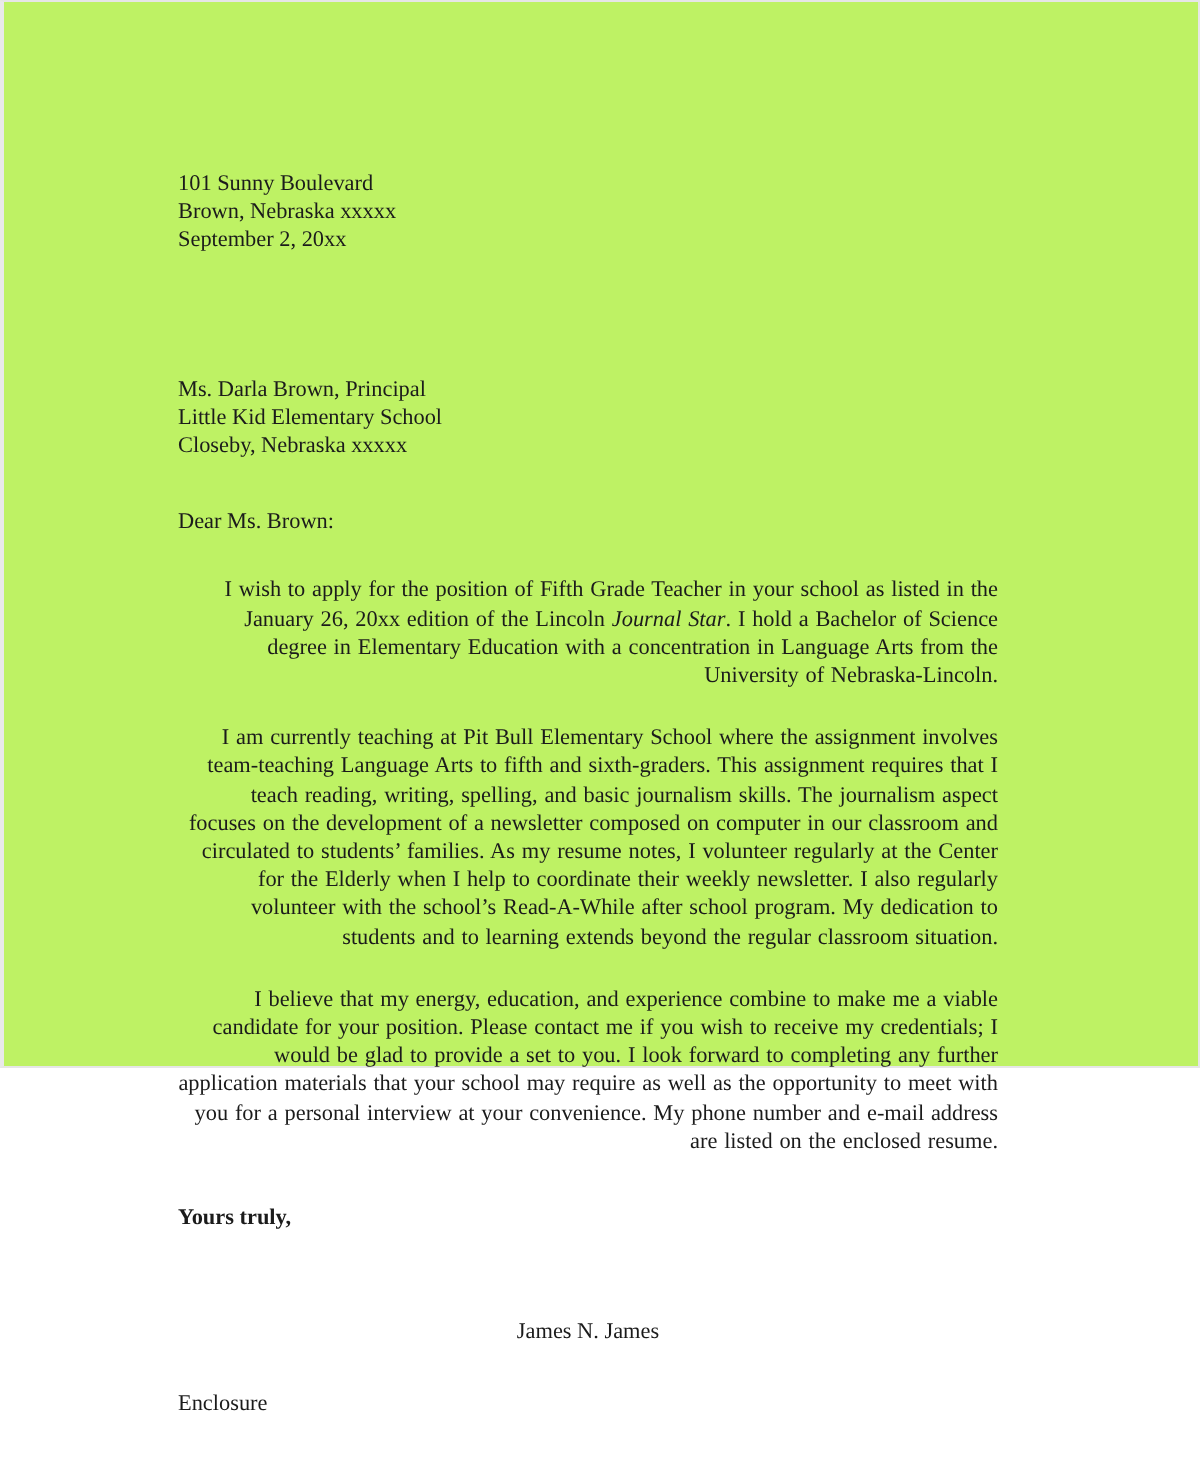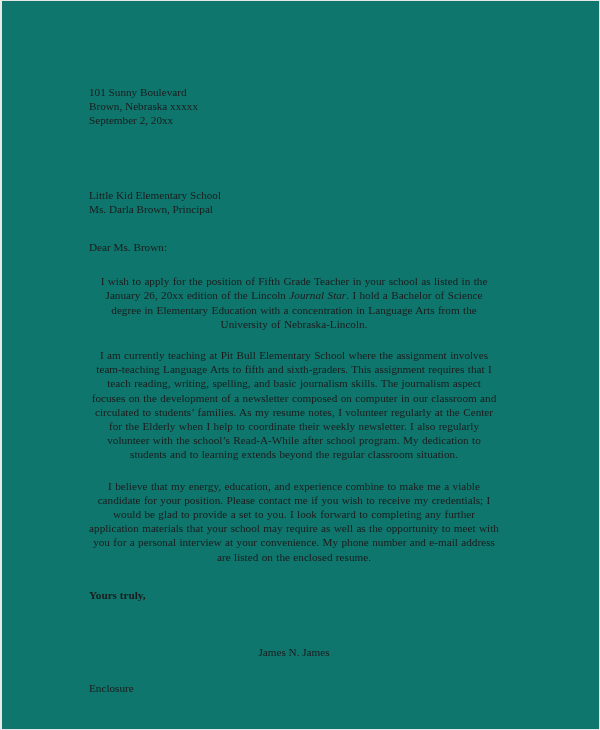--- a/index.html
+++ b/index.html
@@ -11,22 +11,22 @@
     width: 600px;
     height: 730px;
     font-family: "Liberation Serif", "DejaVu Serif", serif;
     overflow: hidden;
   }
 
   .page {
     position: relative;
     box-sizing: border-box;
     width: 600px;
-    height: 730px;
-    background: #0f766e;
+    height: 534px;
+    background: #bef264;
     border: 1px solid #e6e6e6;
     border-left: 2px solid #e9e9e9;
     padding: 0;
   }
 
   .letter {
     position: absolute;
     left: 87px;
     top: 84px;
     width: 410px;
@@ -45,21 +45,21 @@
   }
 
   .block-sender { margin: 0 0 0 0; }
 
   .block-recipient { margin: 60px 0 0 0; }
 
   .salutation { margin: 24px 0 0 0; }
 
   .body-para {
     margin: 17px 0 0 0;
-    text-align: center;
+    text-align: right;
     word-spacing: 0.6px;
   }
 
   .body-para.first { margin-top: 20px; }
 
   .italic-title { font-style: italic; }
 
   .closing-line { margin: 24px 0 0 0; font-weight: bold; }
 
   .signature-line { margin: 43px 0 0 0; text-align: center; }
@@ -73,22 +73,23 @@
 
   <div class="letter">
 
     <div class="block-sender">
       <div class="addr-line">101 Sunny Boulevard</div>
       <div class="addr-line">Brown, Nebraska xxxxx</div>
       <div class="addr-line">September 2, 20xx</div>
     </div>
 
     <div class="block-recipient">
+      <div class="addr-line">Ms. Darla Brown, Principal</div>
       <div class="addr-line">Little Kid Elementary School</div>
-      <div class="addr-line">Ms. Darla Brown, Principal</div>
+      <div class="addr-line">Closeby, Nebraska  xxxxx</div>
     </div>
 
     <div class="salutation">Dear Ms. Brown:</div>
 
     <p class="body-para first"><span>I wish to apply for the position of Fifth Grade Teacher in your school as listed in the January 26, 20xx edition of the Lincoln </span><span class="italic-title">Journal Star</span><span>.  I hold a Bachelor of Science degree in Elementary Education with a concentration in Language Arts from the University of Nebraska-Lincoln.</span></p>
 
     <p class="body-para">I am currently teaching at Pit Bull Elementary School where the assignment involves team-teaching Language Arts to fifth and sixth-graders.  This assignment requires that I teach reading, writing, spelling, and basic journalism skills.  The journalism aspect focuses on the development of a newsletter composed on computer in our classroom and circulated to students’ families.  As my resume notes, I volunteer regularly at the Center for the Elderly when I help to coordinate their weekly newsletter.  I also regularly volunteer with the school’s Read-A-While after school program.  My dedication to students and to learning extends beyond the regular classroom situation.</p>
 
     <p class="body-para">I believe that my energy, education, and experience combine to make me a viable candidate for your position.  Please contact me if you wish to receive my credentials; I would be glad to provide a set to you.  I look forward to completing any further application materials that your school may require as well as the opportunity to meet with you for a personal interview at your convenience.  My phone number and e-mail address are listed on the enclosed resume.</p>
 

